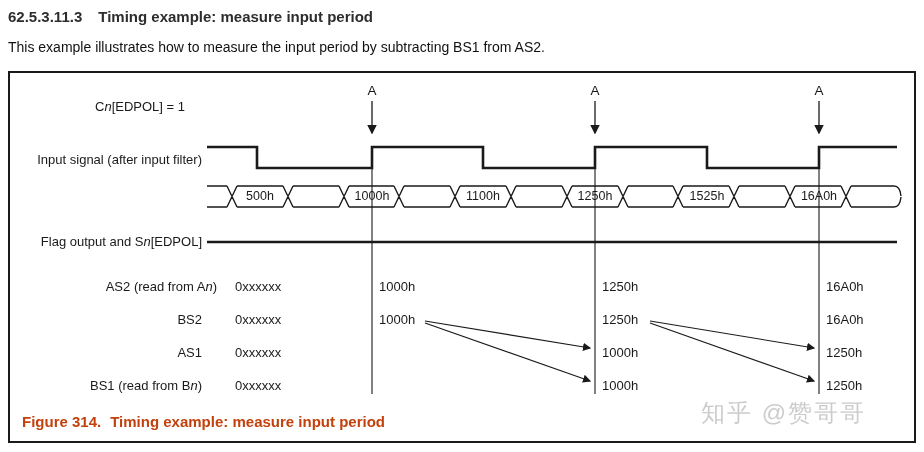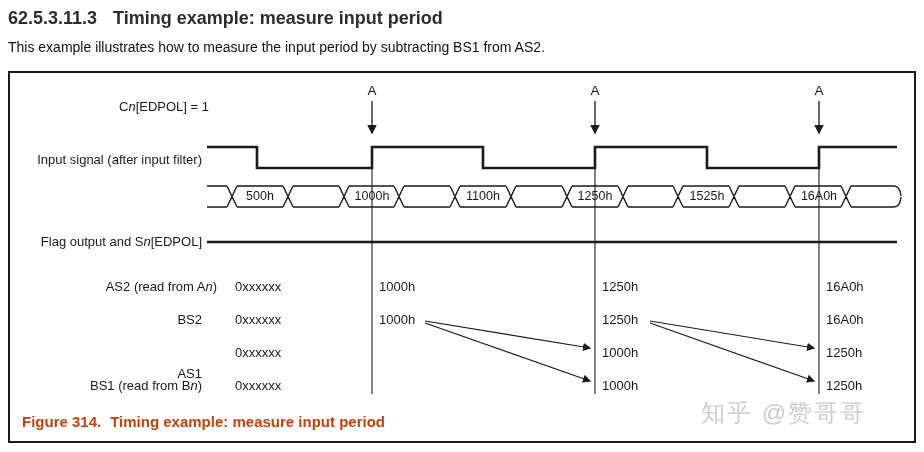--- a/index.html
+++ b/index.html
@@ -1,33 +1,33 @@
 <!DOCTYPE html>
 <html><head>
 <meta charset="utf-8">
 <style>
   html,body{margin:0;padding:0;background:#ffffff;}
   .page{
     position:relative;width:924px;height:452px;background:#ffffff;
     font-family:"Liberation Sans", sans-serif;color:#1a1a1a;overflow:hidden;
   }
-  .heading{position:absolute;left:8px;top:8px;font-size:18px;font-weight:bold;color:#2d2d2d;white-space:nowrap;}
+  .heading{position:absolute;left:8px;top:8px;font-size:15px;font-weight:bold;color:#2d2d2d;white-space:nowrap;}
   .heading .secnum{margin-right:16px;}
   .intro{position:absolute;left:8px;top:39px;font-size:14px;color:#111;white-space:nowrap;}
   .figbox{
     position:absolute;left:8px;top:71px;width:904px;height:368px;
     border:2px solid #1a1a1a;background:#fff;
   }
   .figbox svg{position:absolute;left:0;top:0;}
   .rowlabel{
     position:absolute;left:0;width:192px;text-align:right;
     font-size:13px;white-space:nowrap;line-height:14px;
   }
   .rowlabel i{font-style:italic;}
-  .edpol{padding-right:0;width:175px;padding-left:24px;}
+  .edpol{padding-right:0;width:175px;}
   .amark{
     position:absolute;transform:translateX(-50%);font-size:13.5px;line-height:14px;
   }
   .busval{
     position:absolute;transform:translateX(-50%);font-size:12.5px;line-height:14px;white-space:nowrap;
   }
   .val{position:absolute;font-size:13px;line-height:14px;white-space:nowrap;}
   .caption{position:absolute;left:12px;top:340px;font-size:15px;font-weight:bold;color:#c2410c;white-space:nowrap;}
   .caption .capnum{margin-right:9px;}
   .watermark{
@@ -77,21 +77,21 @@
 
     <span class="amark" style="left:362px;top:11px;">A</span>
     <span class="amark" style="left:585px;top:11px;">A</span>
     <span class="amark" style="left:809px;top:11px;">A</span>
 
     <div class="rowlabel edpol" style="top:27px;"><span>C</span><i>n</i><span>[EDPOL] = 1</span></div>
     <div class="rowlabel" style="top:80px;">Input signal (after input filter)</div>
     <div class="rowlabel" style="top:162px;"><span>Flag output and S</span><i>n</i><span>[EDPOL]</span></div>
     <div class="rowlabel" style="top:207px;margin-left:15px;"><span>AS2 (read from A</span><i>n</i><span>)</span></div>
     <div class="rowlabel" style="top:240px;">BS2</div>
-    <div class="rowlabel" style="top:273px;margin-top:21px;">AS1</div>
+    <div class="rowlabel" style="top:273px;">AS1</div>
     <div class="rowlabel" style="top:306px;"><span>BS1 (read from B</span><i>n</i><span>)</span></div>
 
     <span class="busval" style="left:250px;top:116px;">500h</span>
     <span class="busval" style="left:362px;top:116px;">1000h</span>
     <span class="busval" style="left:473px;top:116px;">1100h</span>
     <span class="busval" style="left:585px;top:116px;">1250h</span>
     <span class="busval" style="left:697px;top:116px;">1525h</span>
     <span class="busval" style="left:809px;top:116px;">16A0h</span>
 
     <span class="val" style="left:225px;top:207px;">0xxxxxx</span>

